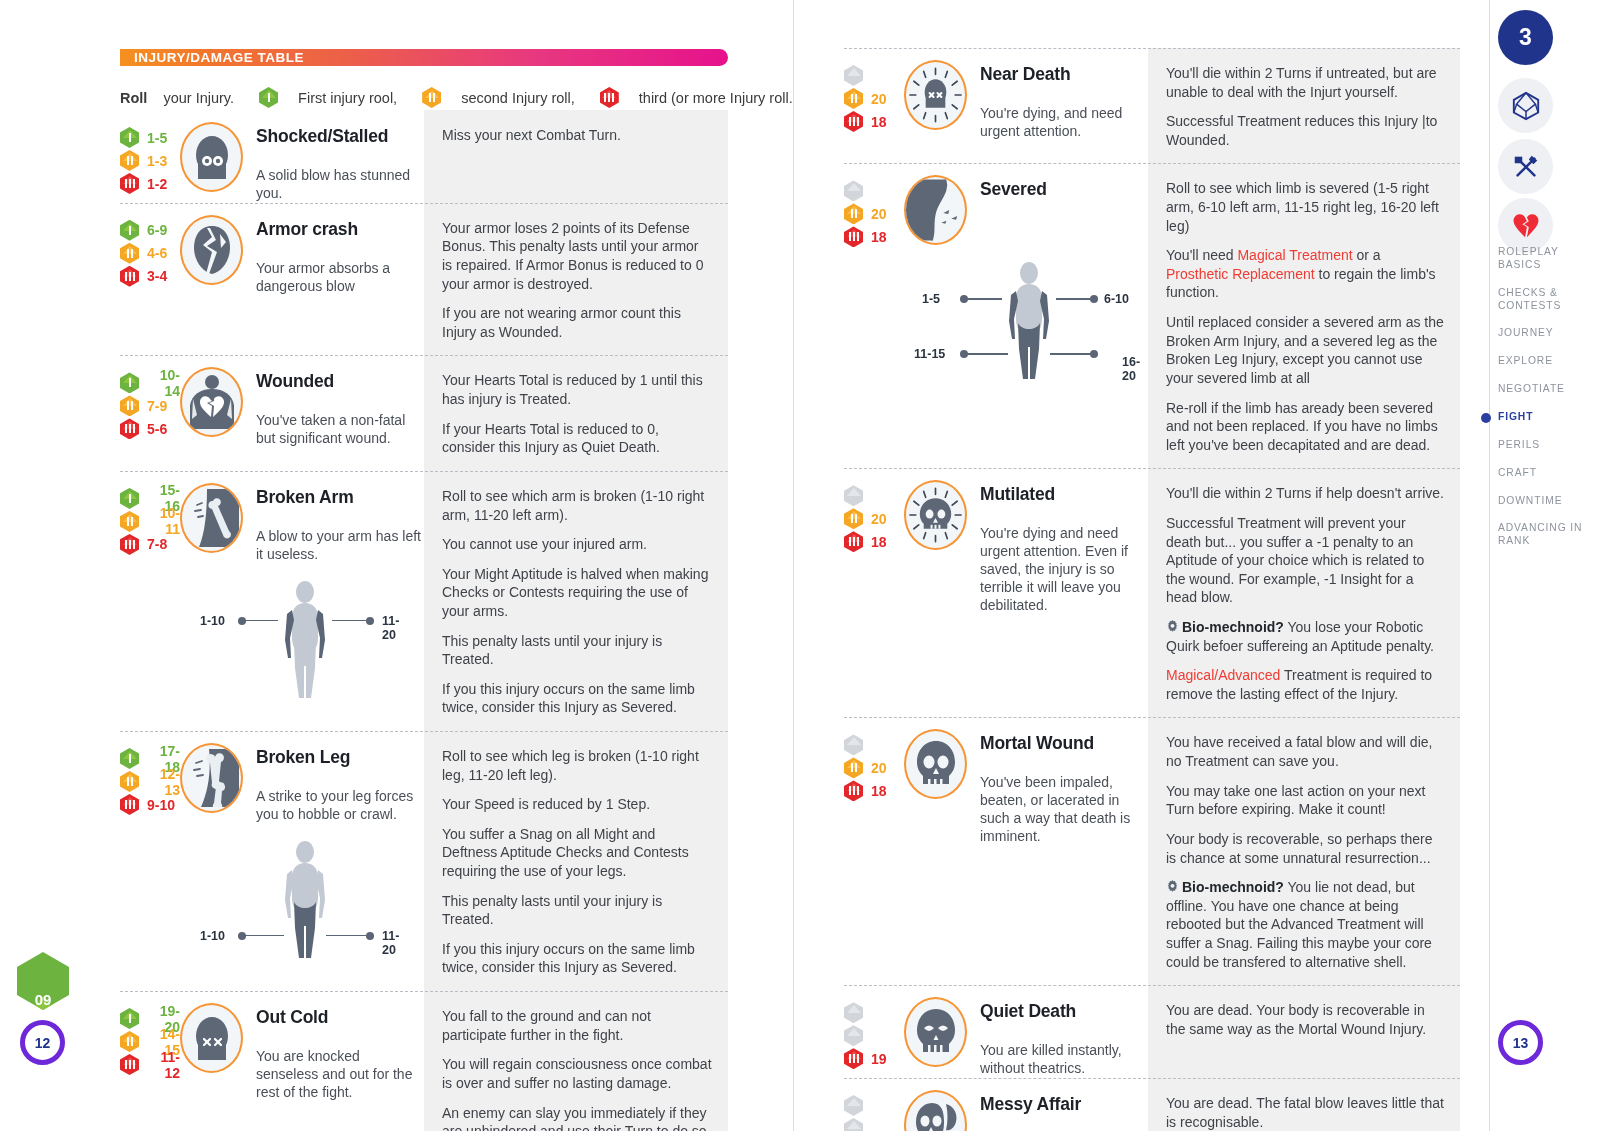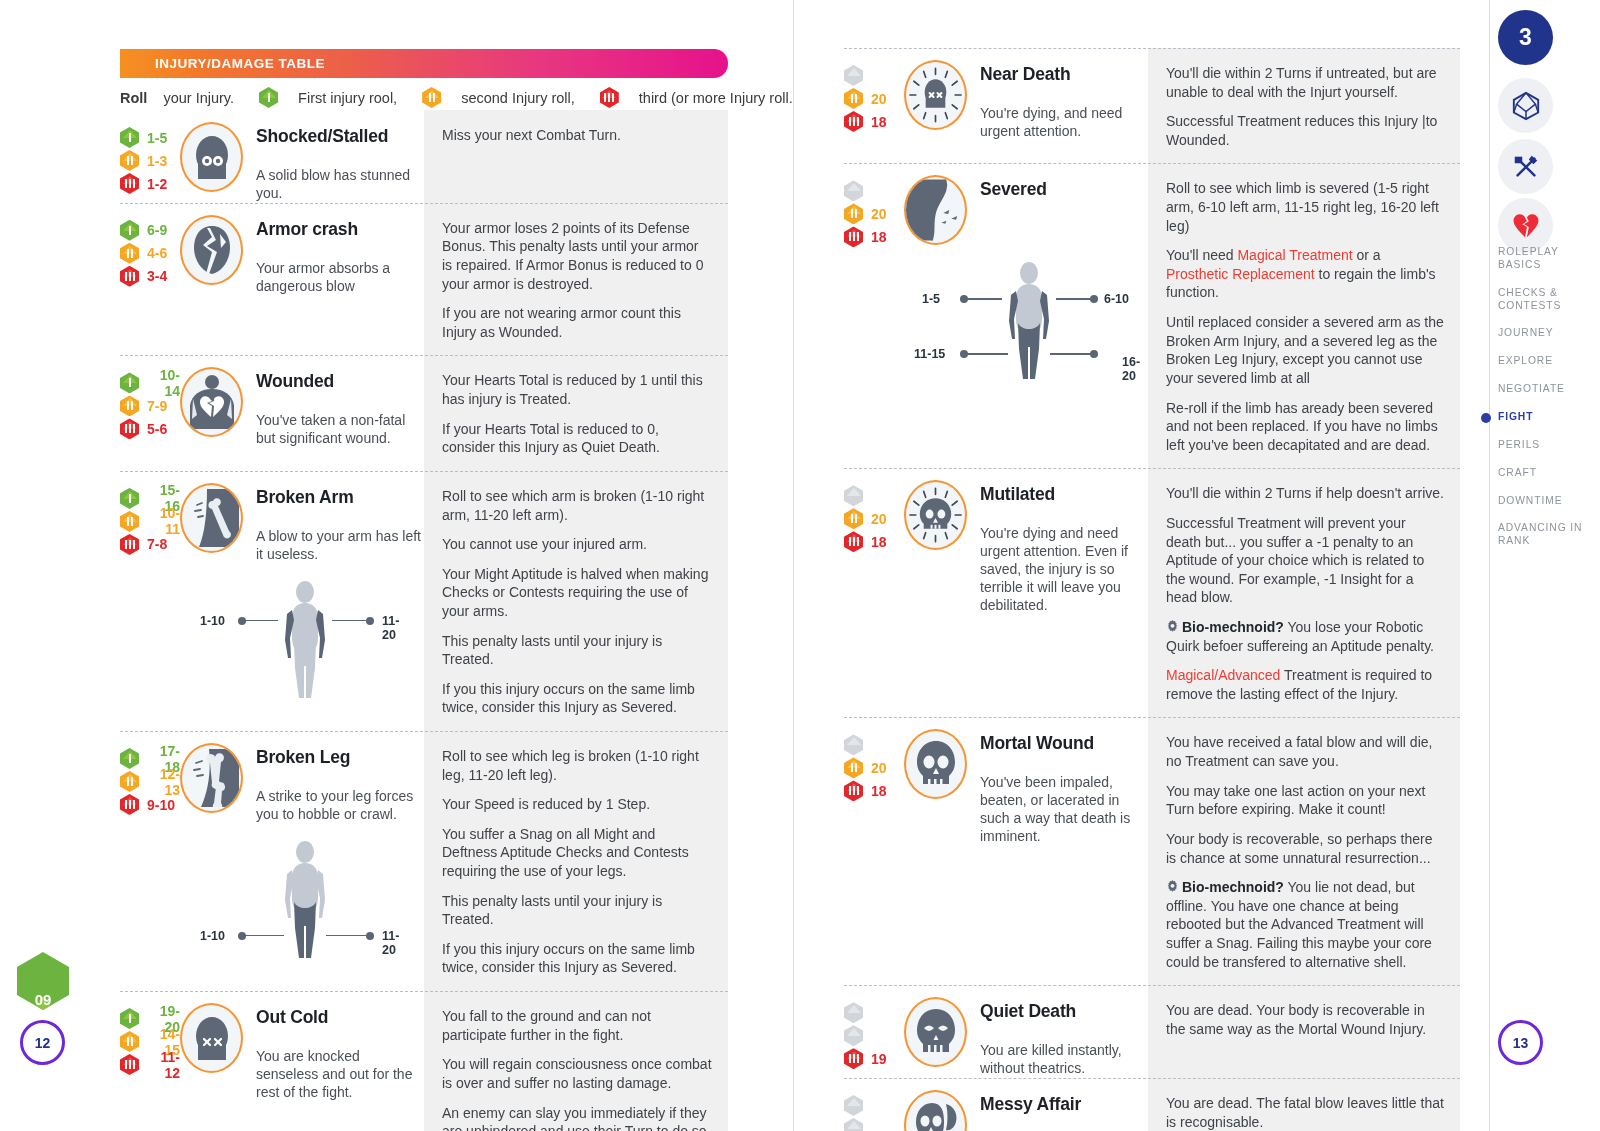--- a/index.html
+++ b/index.html
@@ -14,24 +14,24 @@
   
   .gutter { position: absolute; top: 0; left: 793px; width: 1px; height: 1131px; background: #d9dde3; }
   .side-rule { position: absolute; top: 0; left: 1489px; width: 1px; height: 1131px; background: #d9dde3; }
 
   
   .page-left { position: absolute; left: 0; top: 0; width: 793px; height: 1131px; }
   .page-right { position: absolute; left: 794px; top: 0; width: 695px; height: 1131px; }
 
   
   .title-bar {
-    position: absolute; left: 120px; top: 49px; width: 608px; height: 29px;
+    position: absolute; left: 120px; top: 49px; width: 608px; height: 17px;
     background: linear-gradient(to right, #f59120 0%, #f2762c 14%, #ec5f4a 38%, #e8387f 68%, #e6128c 100%);
     border-radius: 0 14px 14px 0;
-    display: flex; align-items: center; padding-left: 21px;
+    display: flex; align-items: center;
   }
   .title-bar span {
     color: #ffffff; font-size: 13.5px; font-weight: bold; letter-spacing: 0.5px;
     padding-left: 14px;
   }
 
   .roll-legend {
     position: absolute; left: 120px; top: 87px; width: 640px;
     font-size: 14.5px; color: #3b3b3b; display: flex; align-items: center; gap: 16px;
     white-space: nowrap;
@@ -142,21 +142,21 @@
     color: #fff; font-size: 15px; font-weight: bold;
   }
   .hex-badge .inner-tri {
     position: absolute; left: 50%; top: 8px; transform: translateX(-50%);
     width: 0; height: 0; border-left: 20px solid transparent; border-right: 20px solid transparent;
     border-bottom: 24px solid #8cc63f;
   }
   .hex-badge span { position: relative; z-index: 2; margin-top: 36px; }
   .pagenum {
     position: absolute; width: 45px; height: 45px; border-radius: 50%;
-    border: 3px solid #6d28d9; display: flex; align-items: center; justify-content: center;
+    border: 5px solid #6d28d9; display: flex; align-items: center; justify-content: center;
     font-size: 14px; color: #21348c; font-weight: bold;
   }
   .pagenum.left { left: 20px; top: 1020px; }
   .pagenum.right { left: 1498px; top: 1020px; }
 
   .gear { display: inline-block; width: 13px; height: 13px; vertical-align: -1px; margin-right: 3px; }
 </style>
 </head>
 <body>
 

